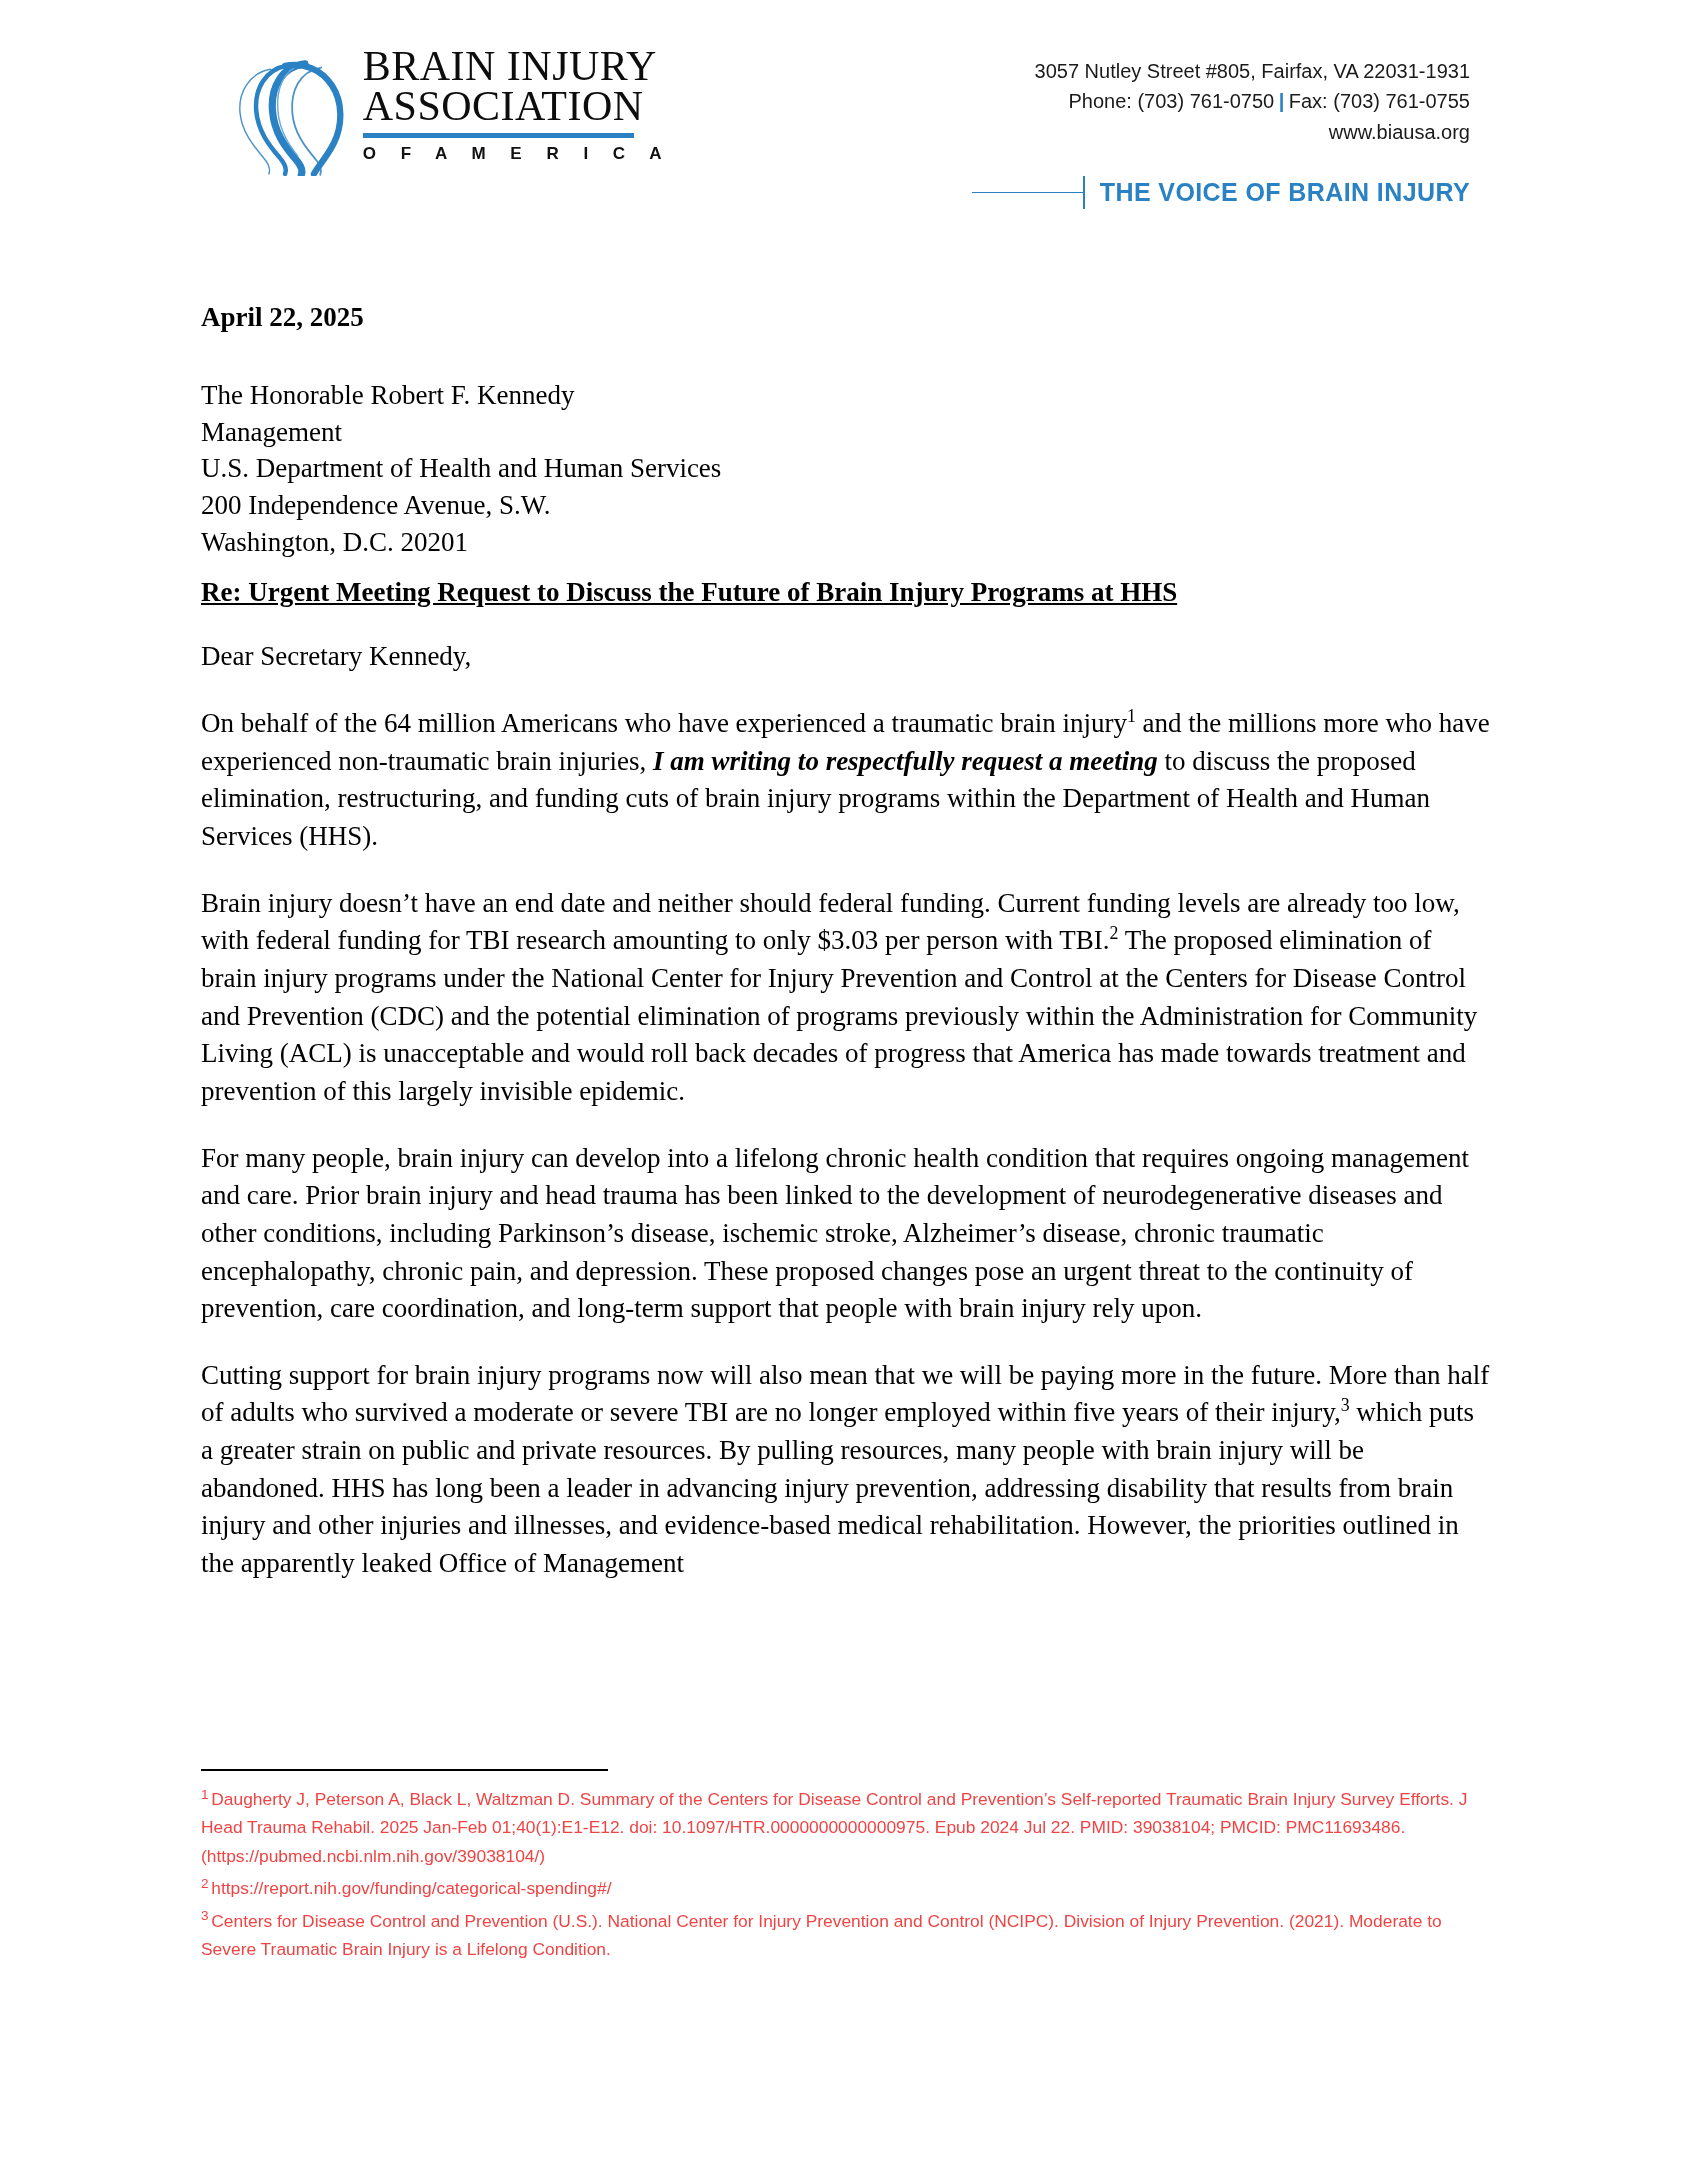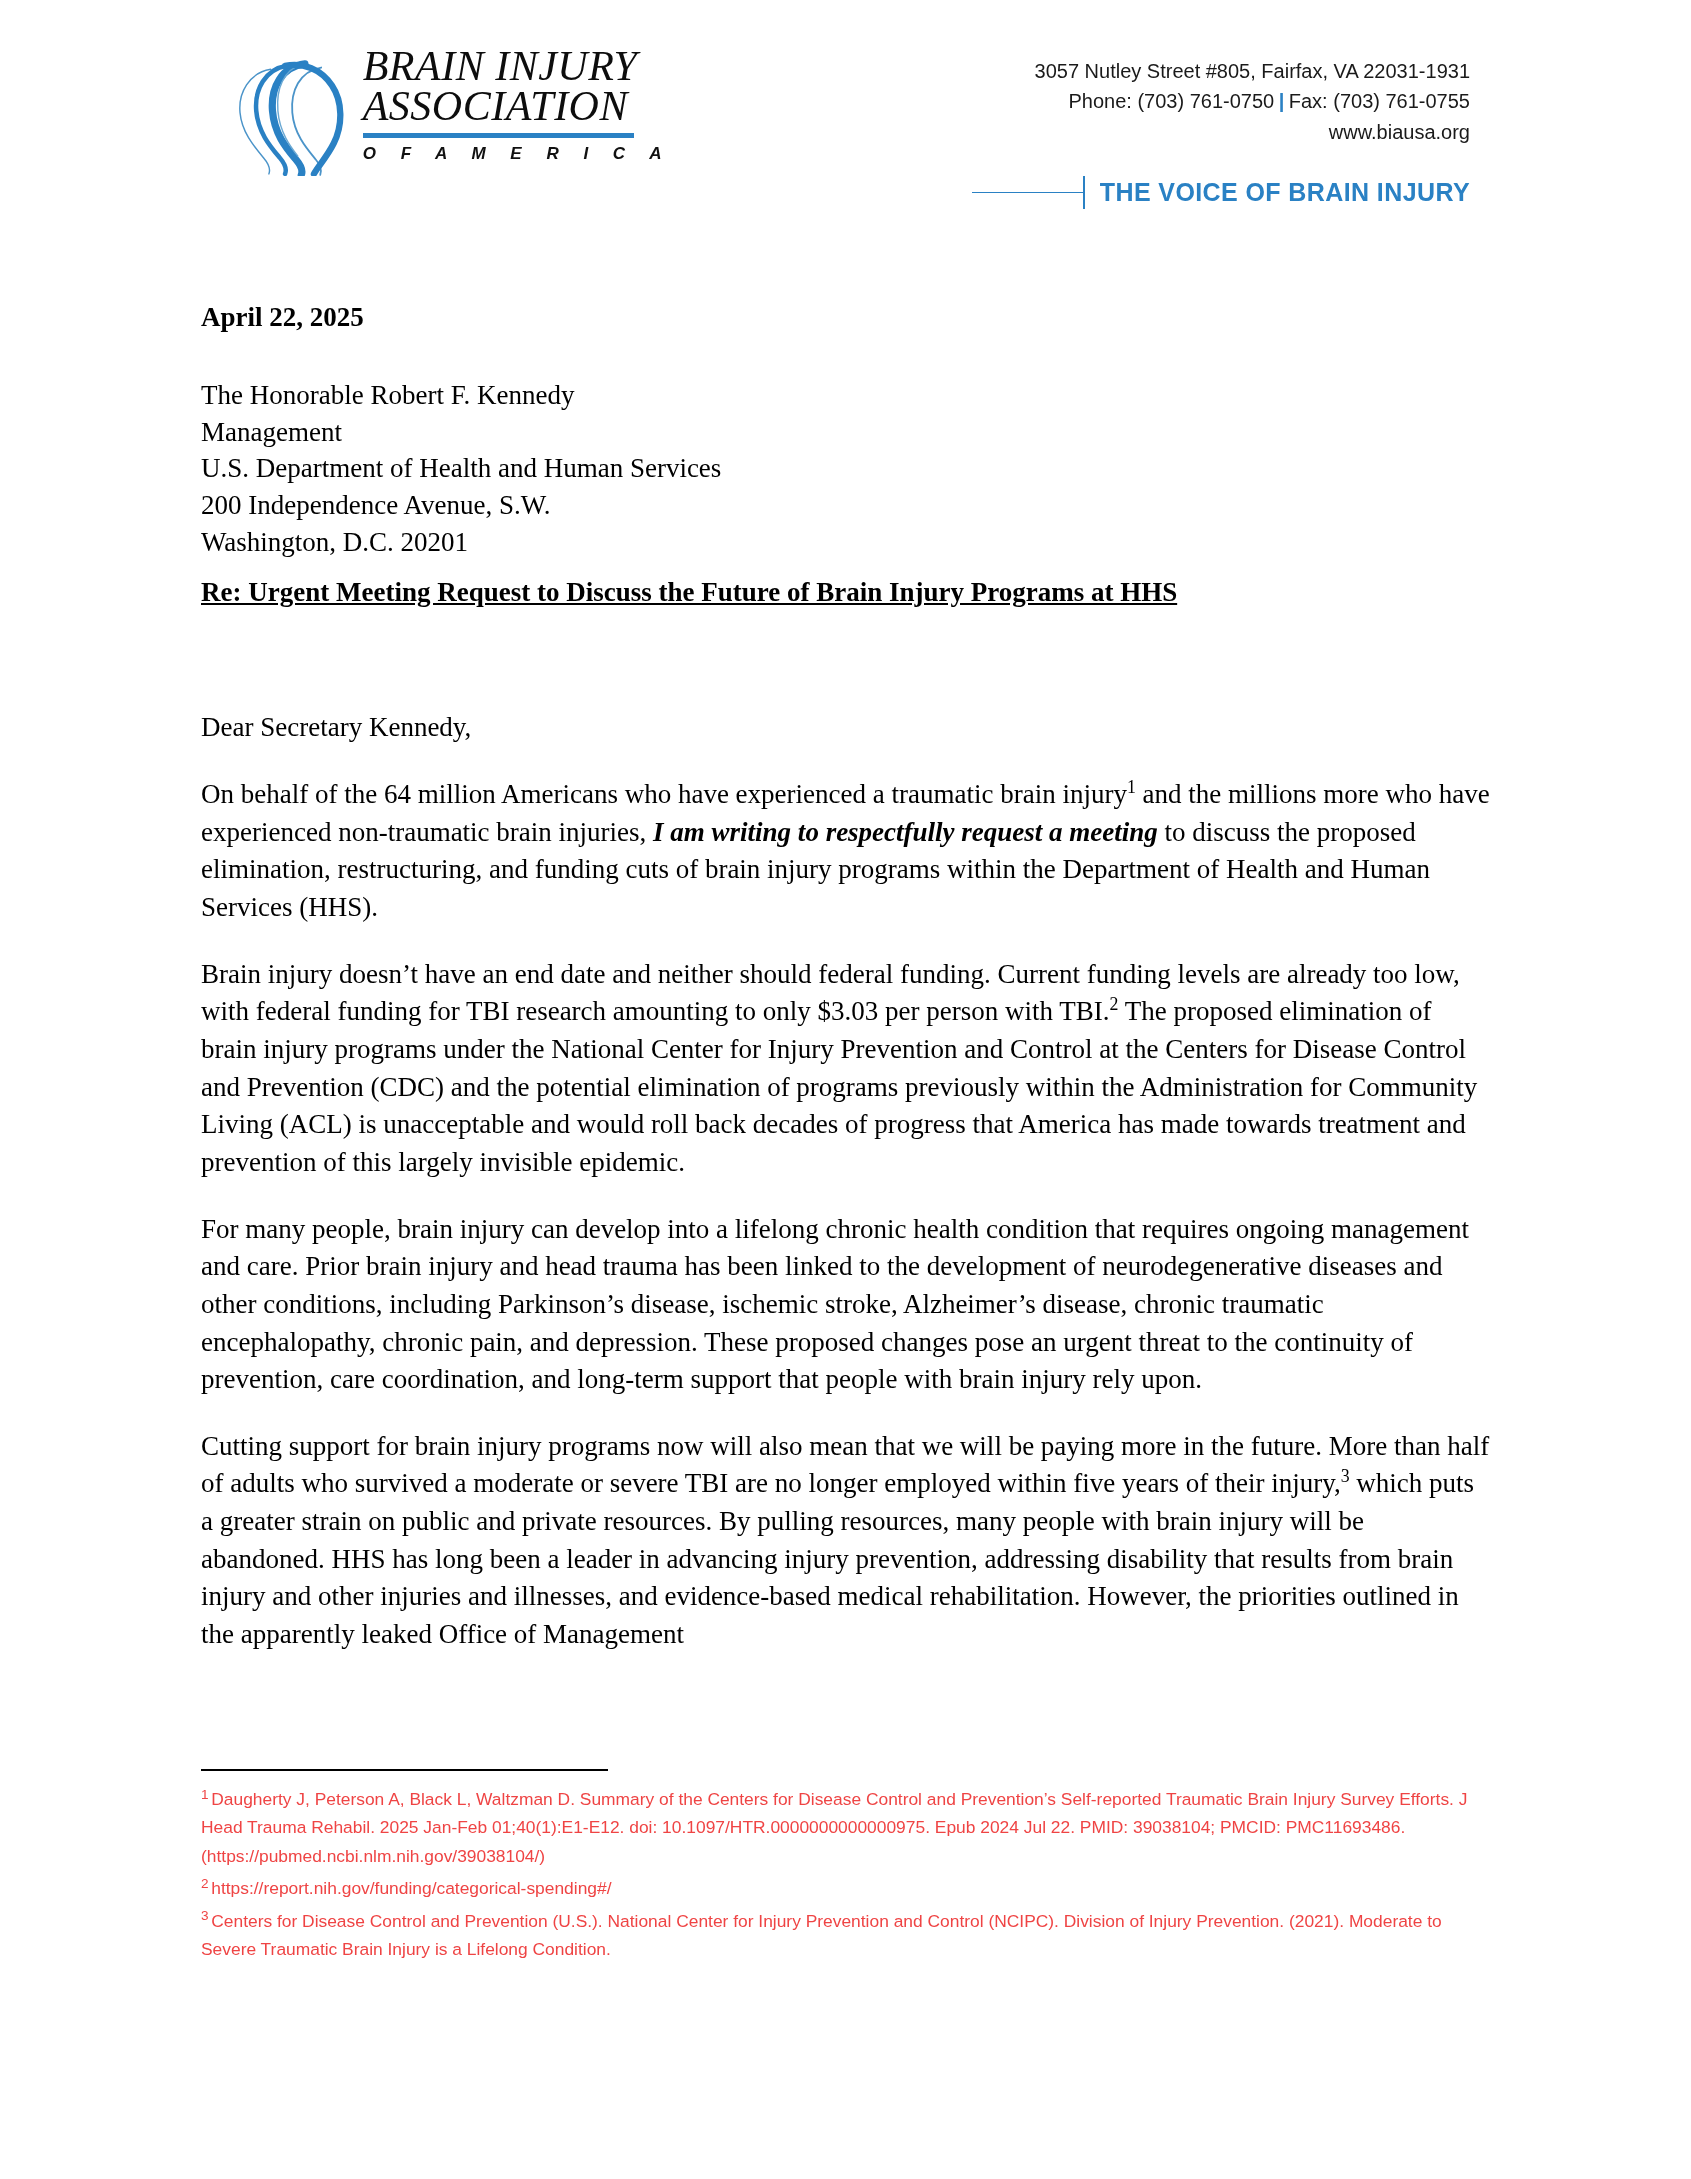--- a/index.html
+++ b/index.html
@@ -44,21 +44,20 @@
     height: 134px;
     flex: 0 0 auto;
     margin-right: 12.7px;
   }
 
   .logo-words {
     display: flex;
     flex-direction: column;
     justify-content: flex-start;
     padding-top: 5.4px;
-    font-style: italic;
   }
 
   .logo-line1, .logo-line2 {
     font-family: "Liberation Serif", serif;
     font-weight: 400;
     color: #0d0d0d;
     line-height: 0.95;
     letter-spacing: 0.5px;
     white-space: nowrap;
   }
@@ -155,21 +154,21 @@
   }
 
   .subject-line {
     font-weight: 700;
     text-decoration: underline;
     margin-top: 14px;
     font-size: 27px;
   }
 
   .salutation {
-    margin-top: 97px;
+    margin-top: 26px;
     font-size: 27px;
   }
 
   p.para {
     margin: 0;
     padding: 0;
     margin-top: 29px;
     font-size: 27px;
     line-height: 1.395;
   }

